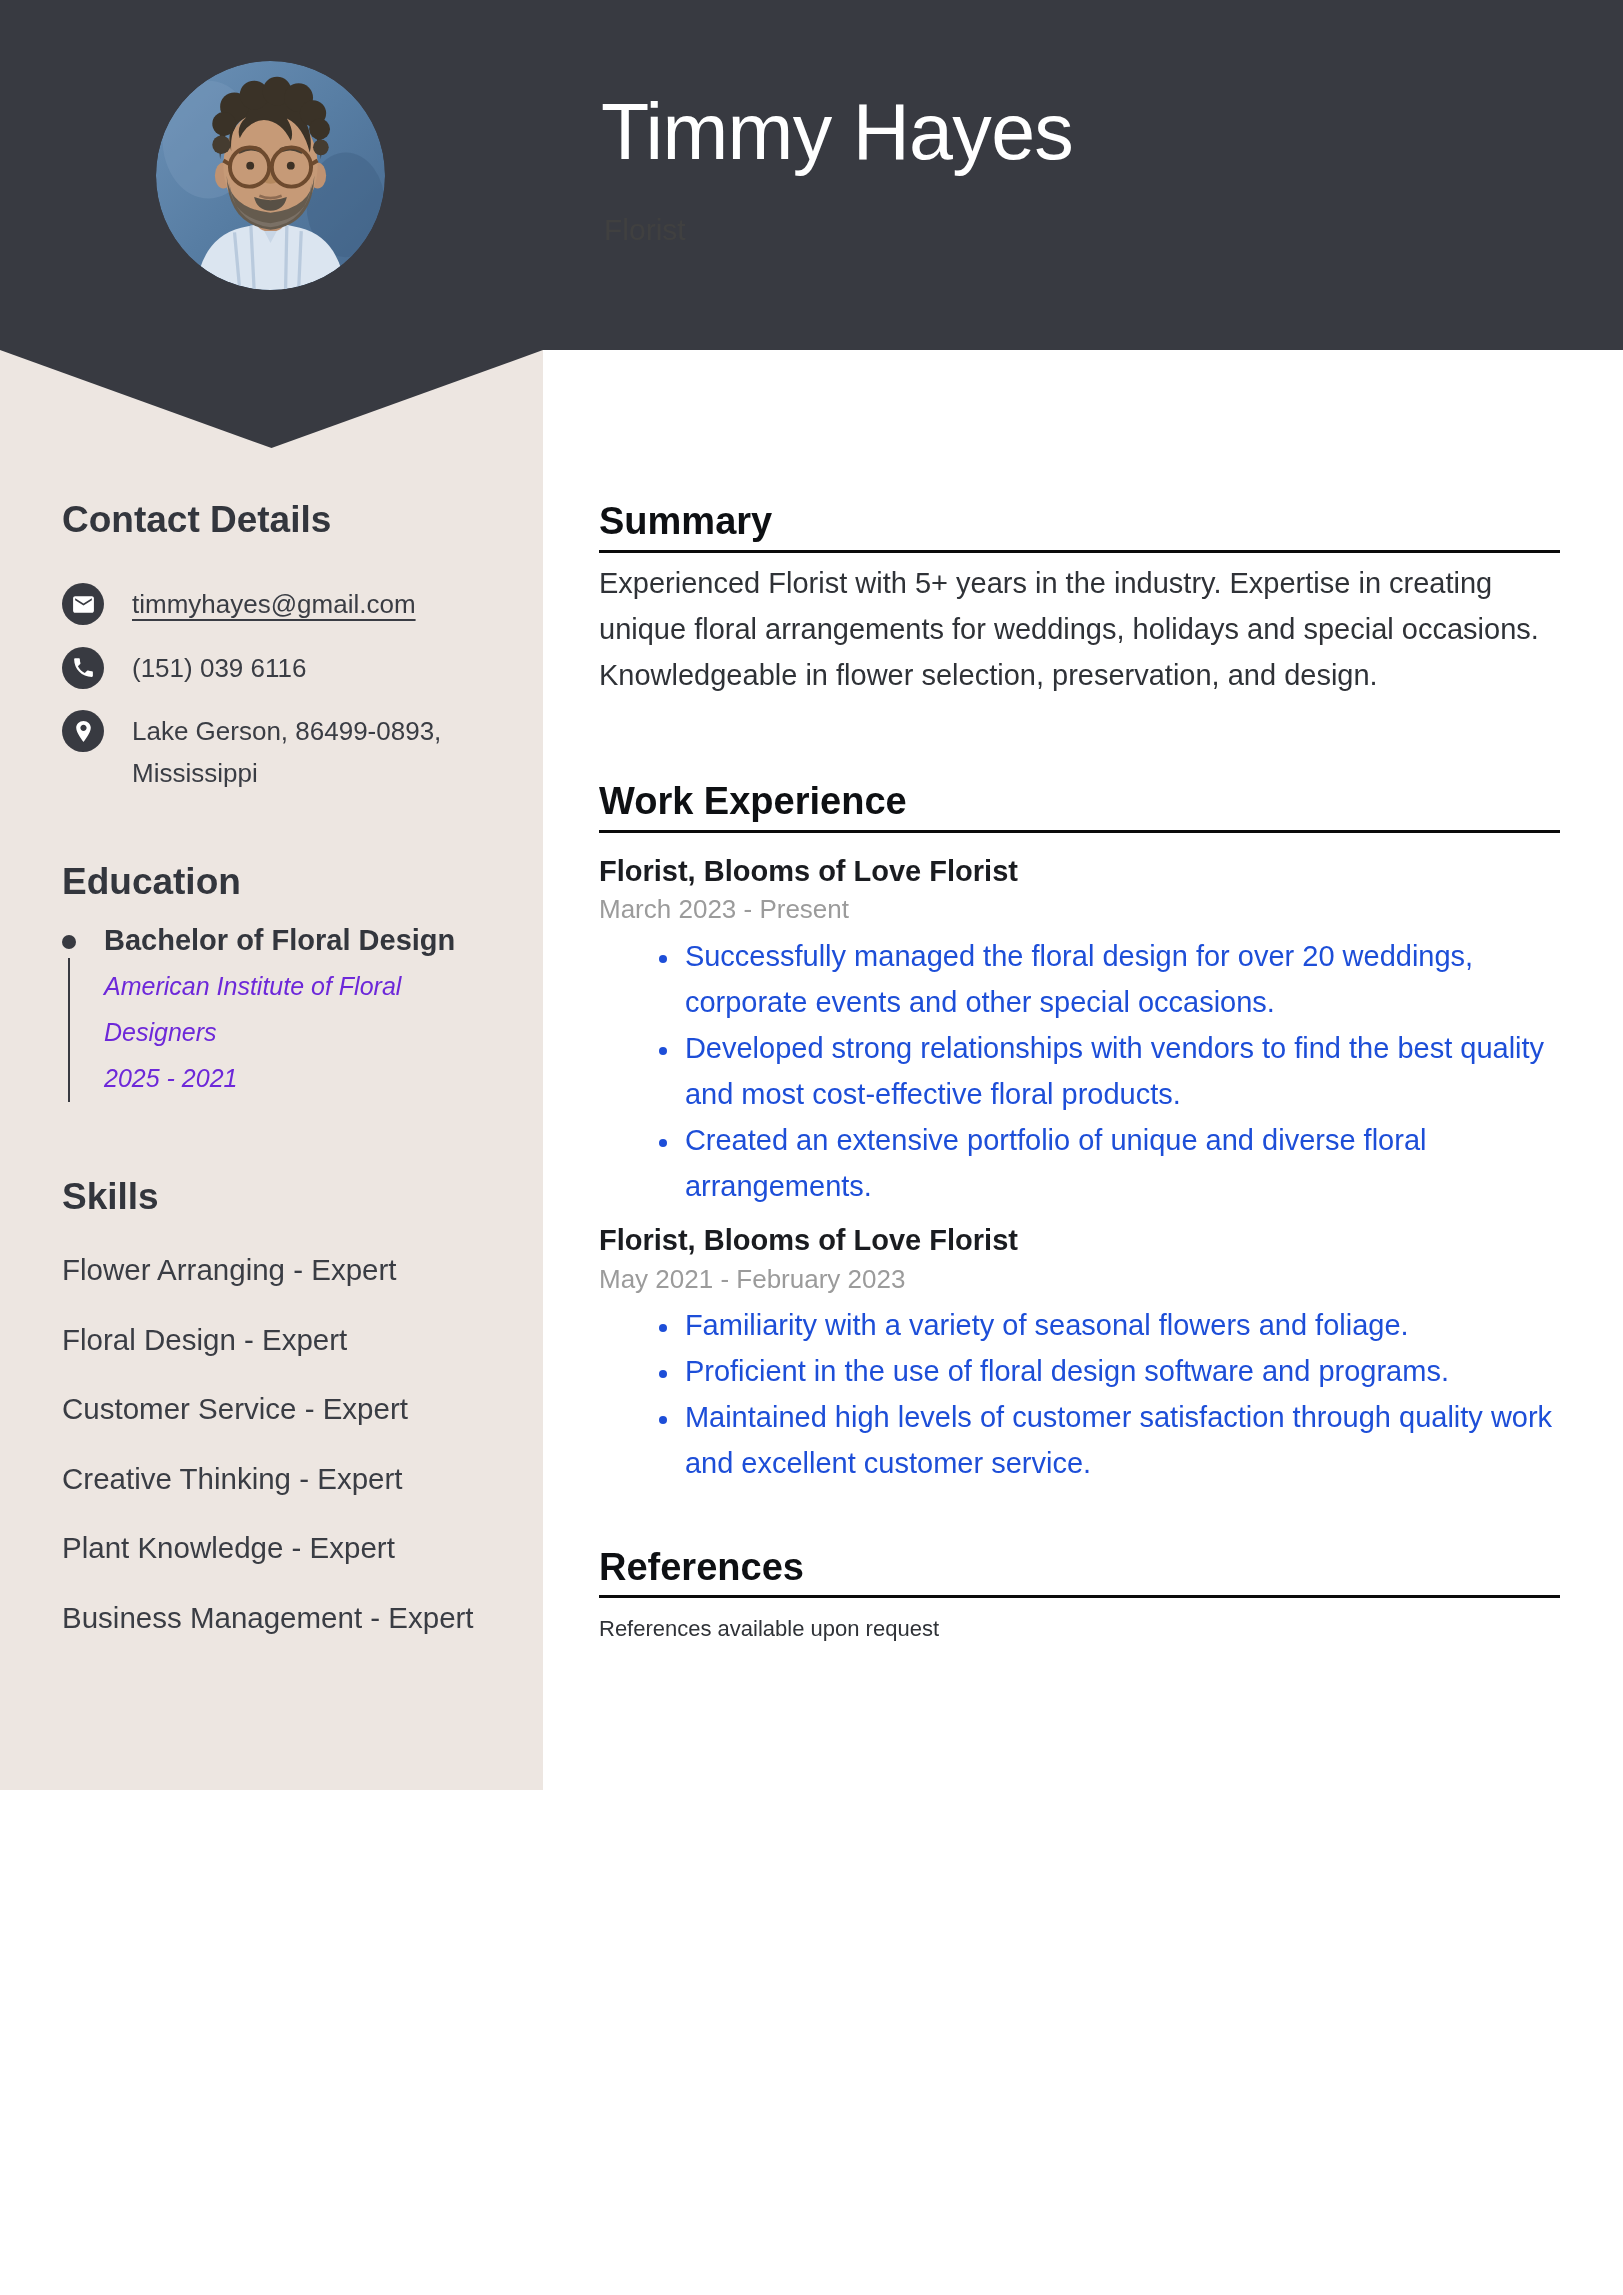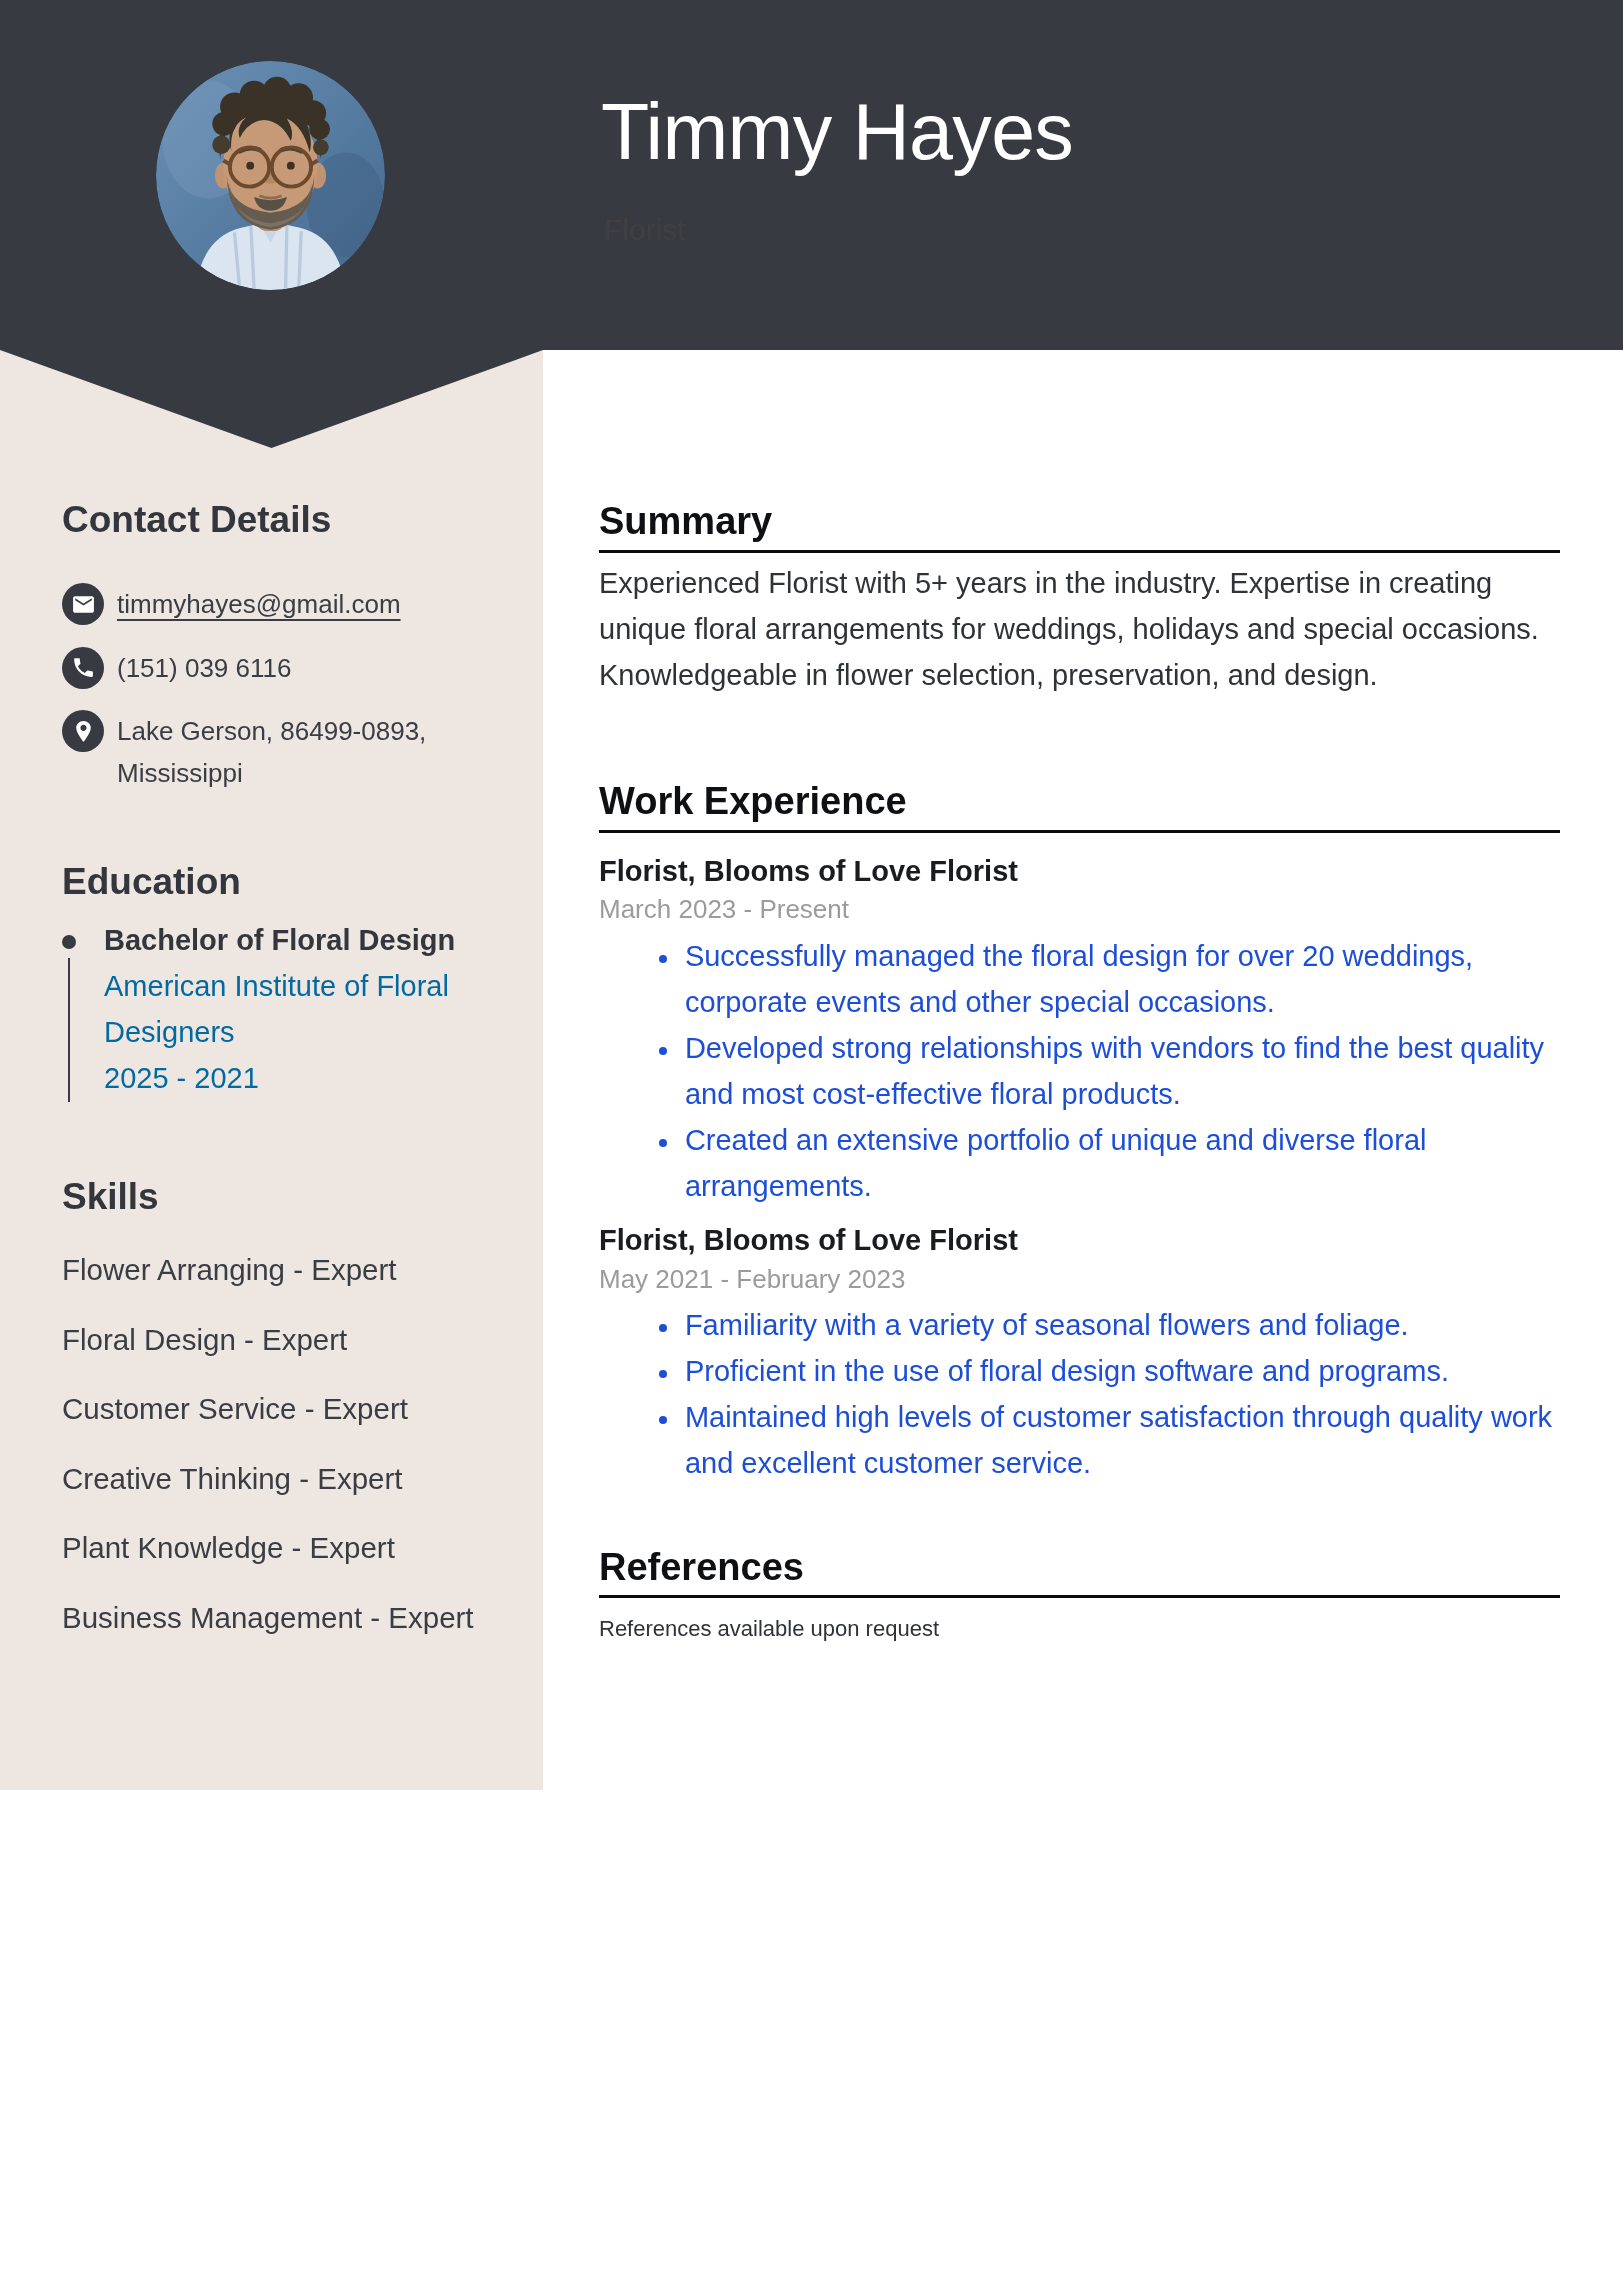--- a/index.html
+++ b/index.html
@@ -57,42 +57,42 @@
     position:absolute; left:62px; top:488px; width:422px;
     color:#3A3D44;
   }
   .side h2 {
     font-size:37px; line-height:37px; font-weight:600;
     color:#33363D;
   }
   .side .h-contact { margin-top:13px; }
 
   .contact-list { margin-top:45px; }
-  .crow { display:flex; gap:13px; margin-bottom:21.6px; align-items:flex-start; }
+  .crow { display:flex; gap:28px; margin-bottom:21.6px; align-items:flex-start; }
   .cicon {
     flex:0 0 42px; width:42px; height:42px; border-radius:50%;
     background:#383A41; display:flex; align-items:center; justify-content:center;
   }
   .cicon svg { width:25px; height:25px; }
   .c-text { font-size:26px; line-height:42px; color:#3A3D44; }
   .c-text.link { text-decoration:underline; text-underline-offset:5.9px; text-decoration-thickness:2px; }
 
   .h-education { margin-top:69px; }
   .edu-item { position:relative; margin-top:17px; padding-left:42px; }
   .edu-dot {
     position:absolute; left:0; top:17.7px;
     width:14.4px; height:14.4px; border-radius:50%;
     background:#383A41;
   }
   .edu-line {
     position:absolute; left:5.9px; top:41px;
     width:2.6px; height:144px; background:#383A41;
   }
   .edu-degree { font-size:29px; line-height:46px; font-weight:700; color:#33363D; }
-  .edu-school, .edu-years { font-size:29px; line-height:46px; color:#0369a1; }
+  .edu-school, .edu-years { font-size:25px; line-height:46px; color:#6d28d9;font-style:italic; }
 
   .h-skills { margin-top:77px; }
   .skill { font-size:29.5px; line-height:29.5px; margin-top:40px; color:#3A3D44; }
 
   
   .main {
     position:absolute; left:599px; top:488px; width:961px;
     color:#2F3237;
   }
   .m-sec h2 {

